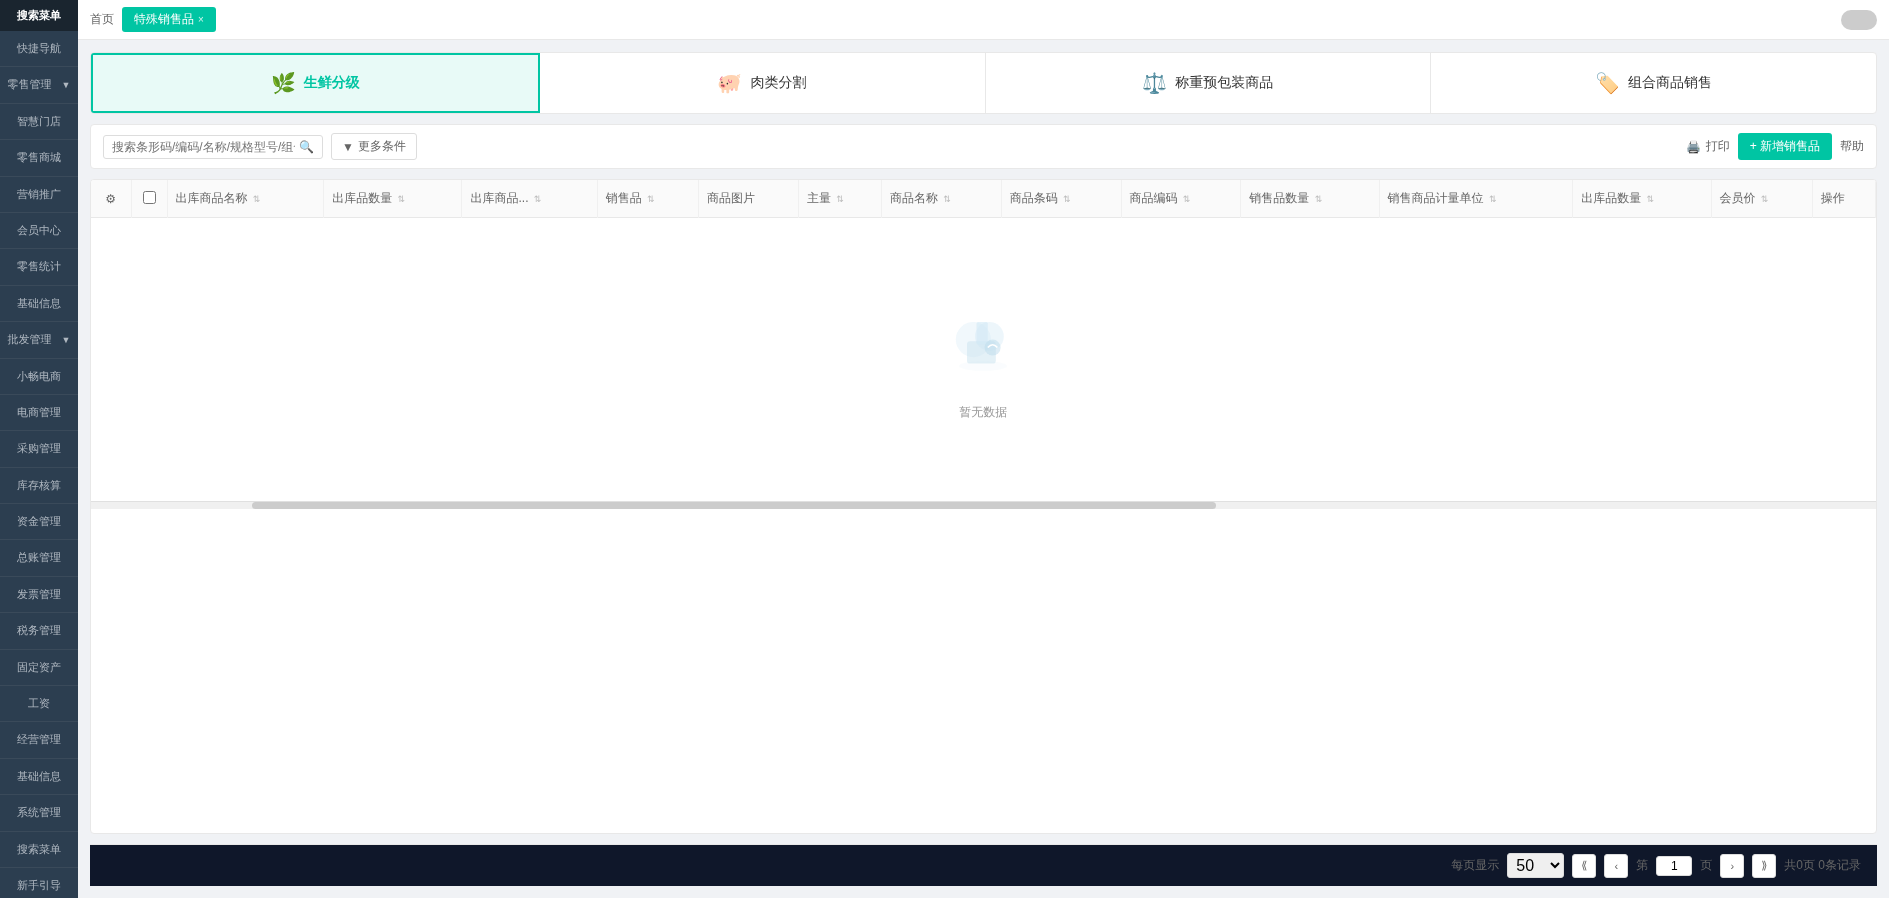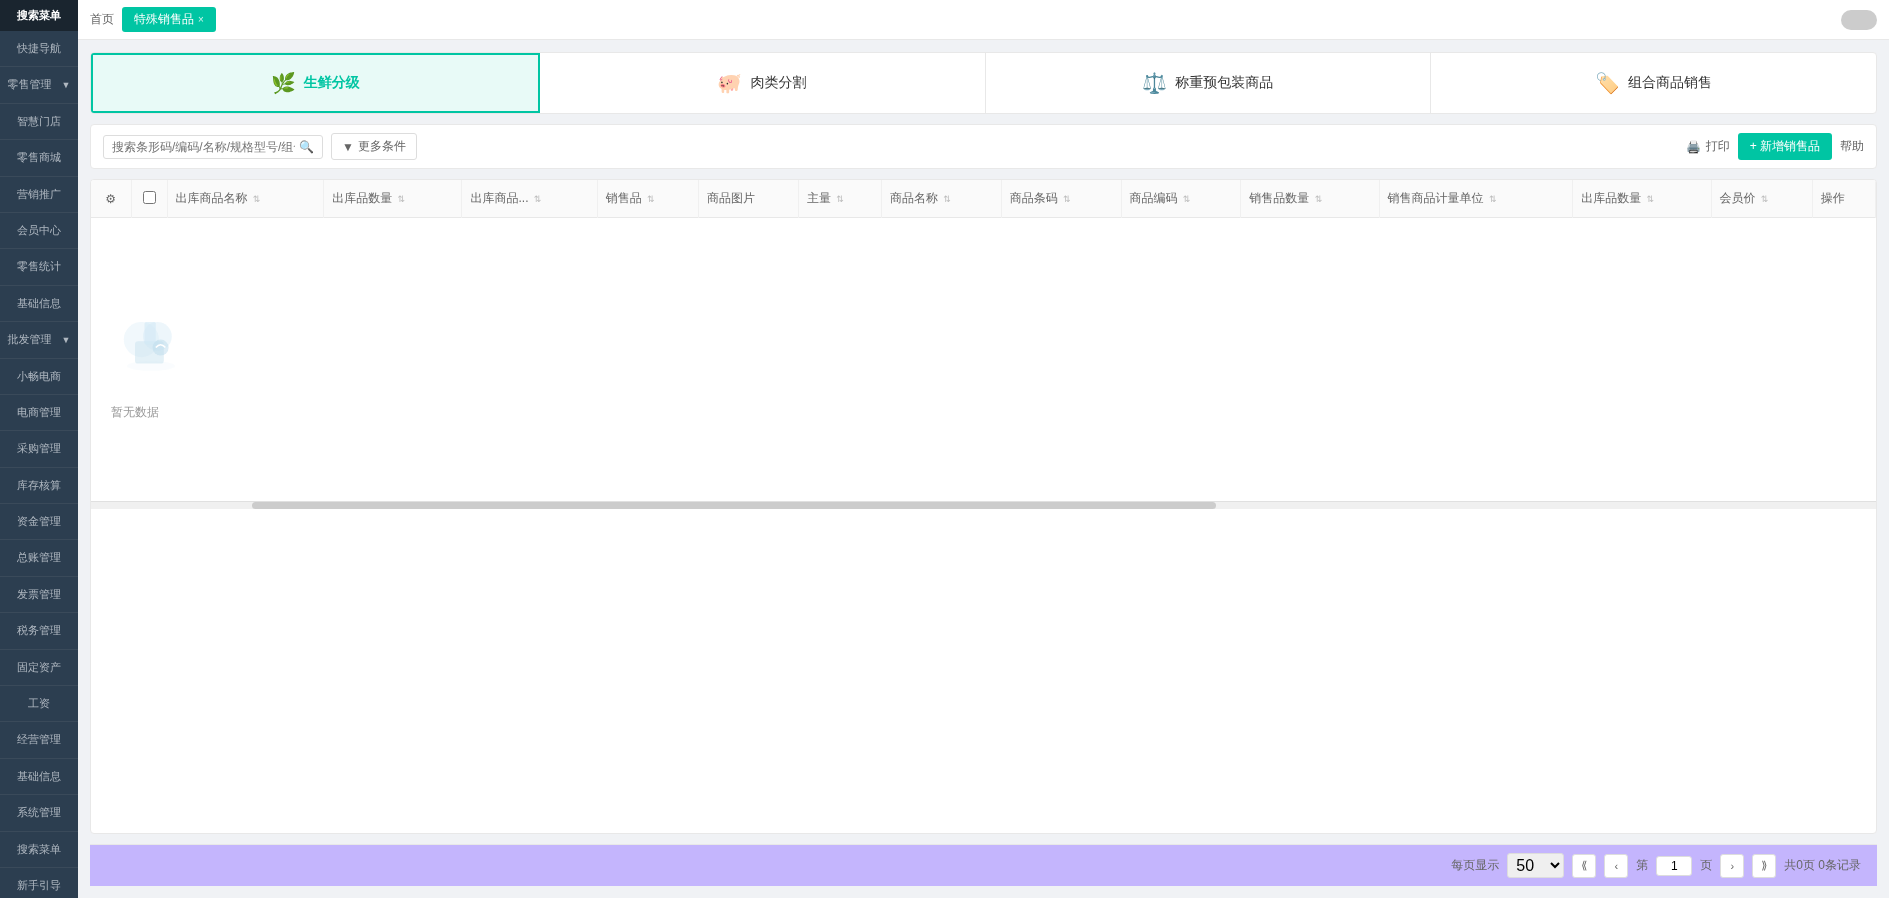--- a/index.html
+++ b/index.html
@@ -227,34 +227,35 @@
       border-right: 1px solid #f0f0f0;
     }
     thead th .sort-icons { font-size: 9px; color: #bbb; display: inline-block; vertical-align: middle; margin-left: 2px; }
     .th-setting { width: 40px; text-align: center; }
     .th-checkbox { width: 36px; text-align: center; }
 
     
     .empty-state {
       display: flex;
       flex-direction: column;
+      align-items: center;
       justify-content: center;
       padding: 80px 20px;
       color: #999;
     }
     .empty-icon {
       font-size: 60px;
       margin-bottom: 12px;
       opacity: 0.4;
     }
     .empty-icon svg { width: 80px; height: 80px; }
 
     
     .pagination {
-      background: #c4b5fd;
+      background: #0f172a;
       border-top: 1px solid #e8e8e8;
       padding: 8px 16px;
       display: flex;
       align-items: center;
       justify-content: flex-end;
       gap: 8px;
       font-size: 12px;
       color: #666;
       flex-shrink: 0;
     }

